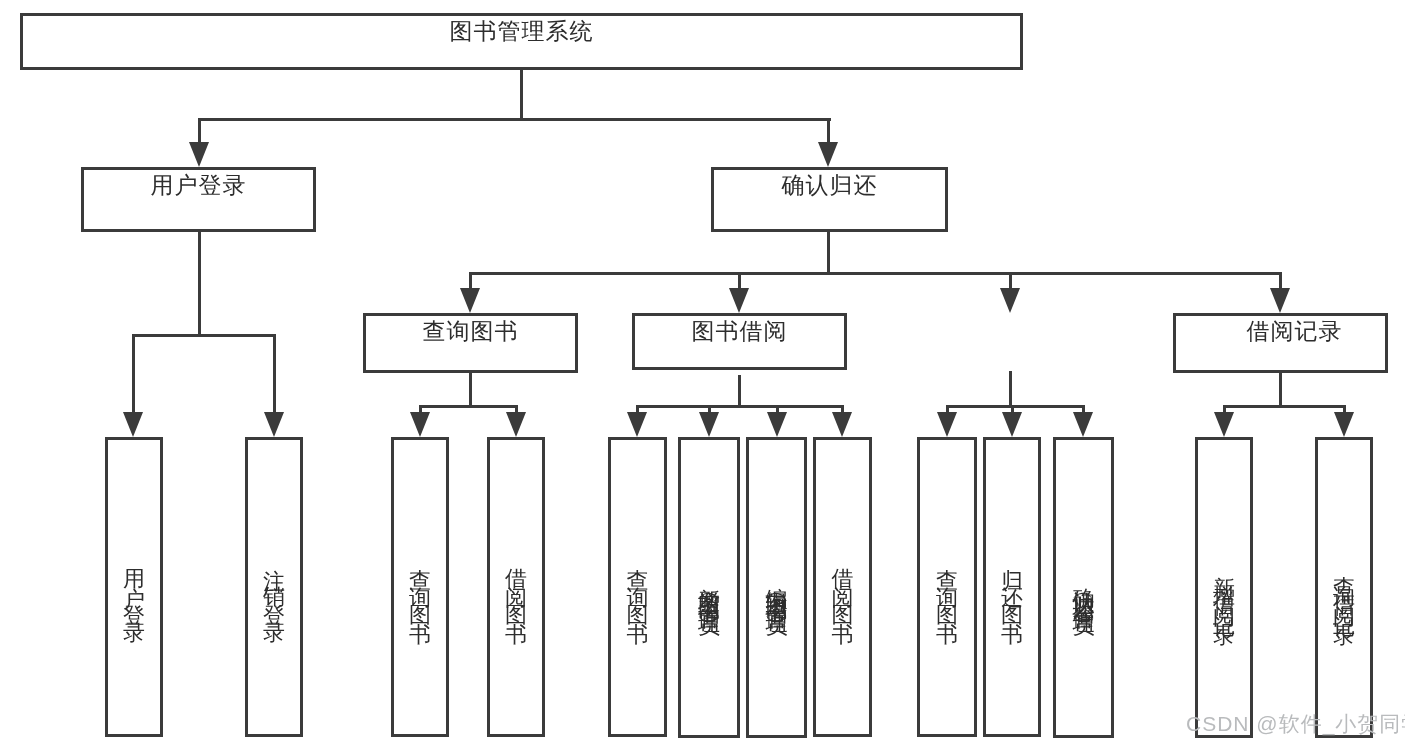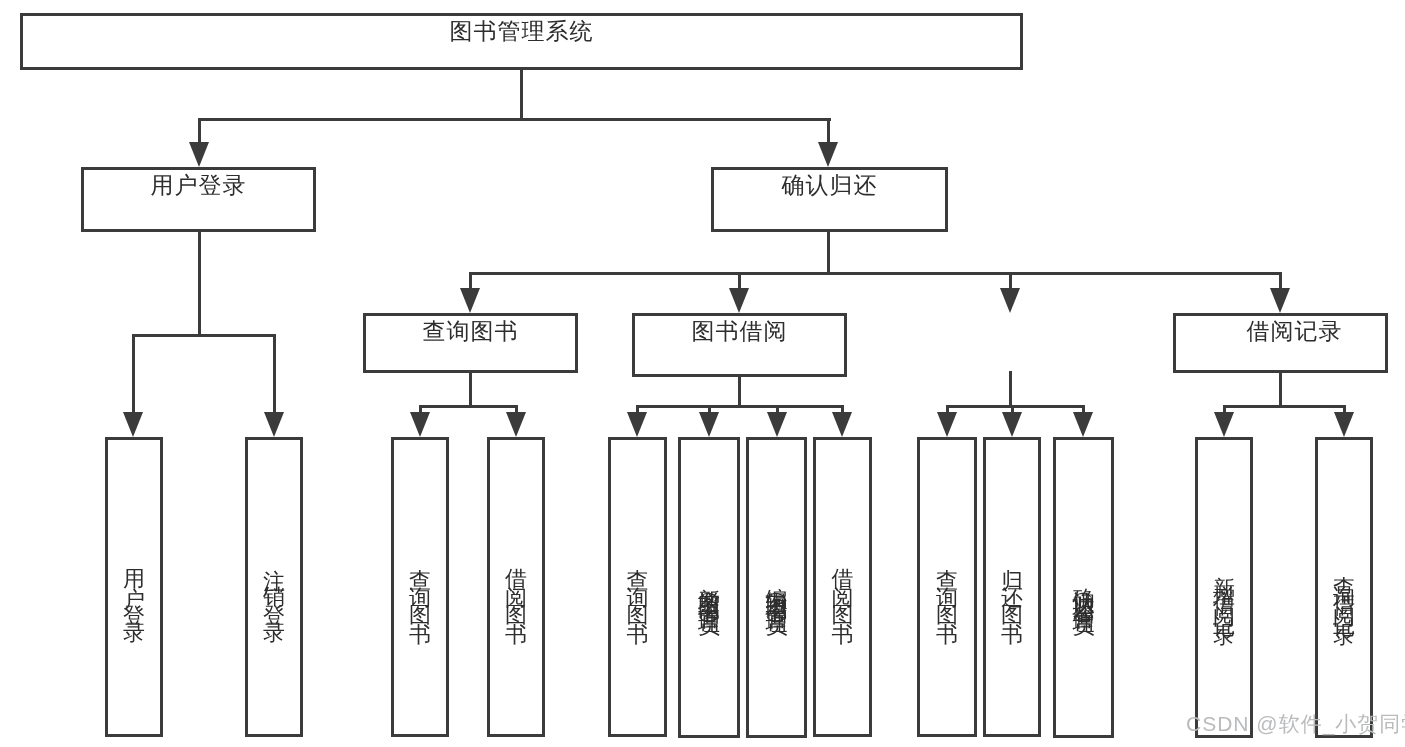--- a/index.html
+++ b/index.html
@@ -62,21 +62,21 @@
   <div class="box-h" style="left:81px;top:167px;width:235px;height:65px;">
     <span>用户登录</span>
   </div>
   <div class="box-h" style="left:711px;top:167px;width:237px;height:65px;">
     <span>确认归还</span>
   </div>
 
   <div class="box-h" style="left:363px;top:313px;width:215px;height:60px;">
     <span>查询图书</span>
   </div>
-  <div class="box-h" style="left:632px;top:313px;width:215px;height:64px;">
+  <div class="box-h" style="left:632px;top:313px;width:215px;height:57px;">
     <span>图书借阅</span>
   </div>
   <div class="box-h" style="left:1173px;top:313px;width:215px;height:60px;padding-left:28px;">
     <span>借阅记录</span>
   </div>
 
   <div class="box-v sp-short" style="left:105px;top:437px;width:58px;height:300px;">
     <span>用户登录</span>
   </div>
   <div class="box-v sp-short" style="left:245px;top:437px;width:58px;height:300px;">

